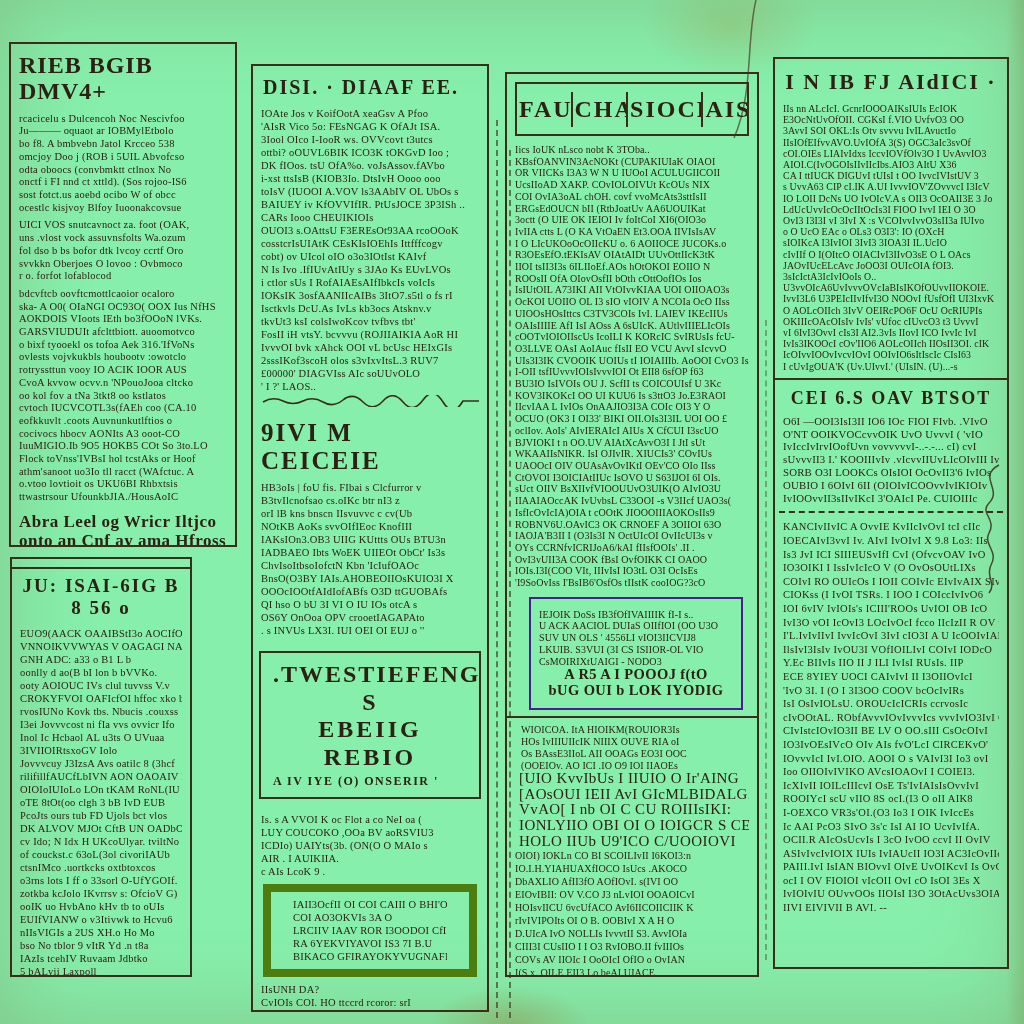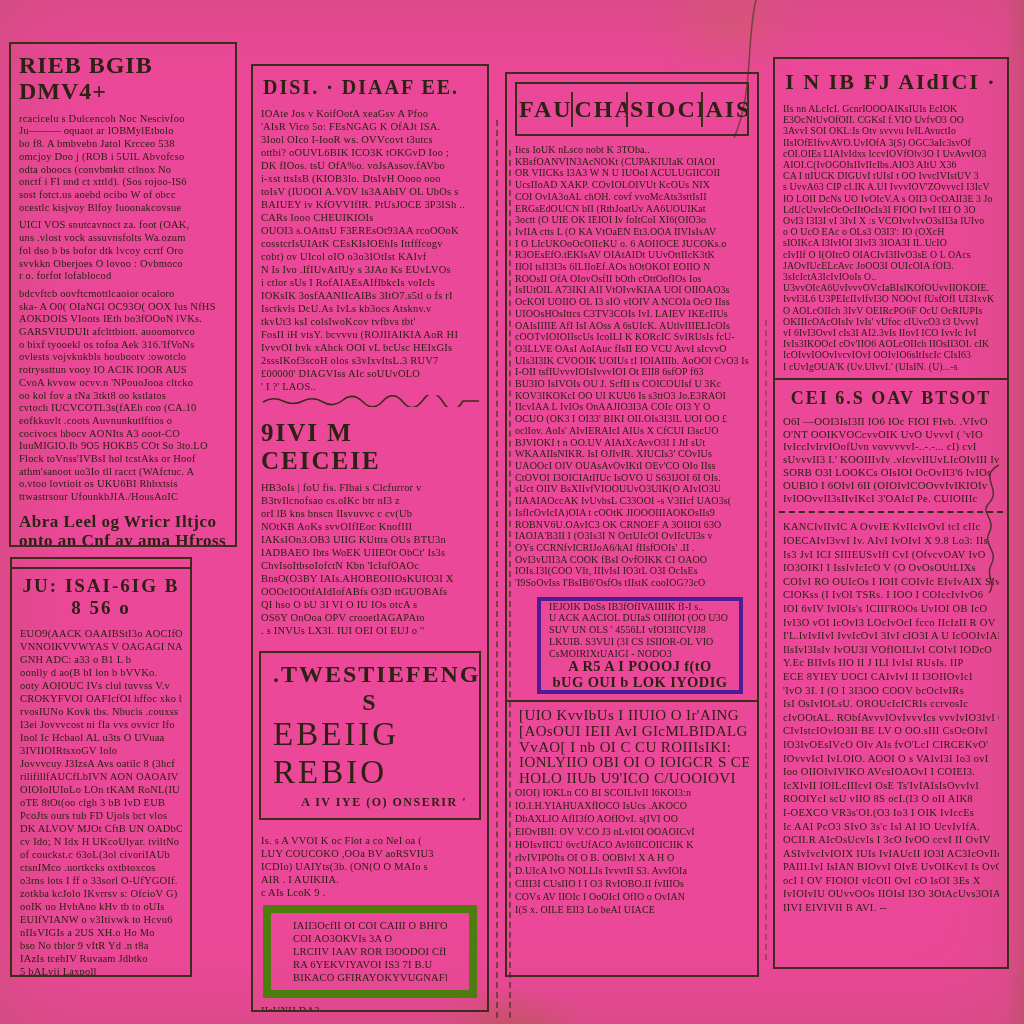--- a/index.html
+++ b/index.html
@@ -1,16 +1,16 @@
 <!DOCTYPE html>
 <html><head>
 <meta charset="utf-8">
 <style>
   html,body{margin:0;padding:0}
-  .page{position:relative;width:1024px;height:1024px;background:#ec4899;overflow:hidden;
+  .page{position:relative;width:1024px;height:1024px;background:#86efac;overflow:hidden;
         font-family:"Liberation Serif","DejaVu Serif",serif;color:#2d2114;
         box-shadow:inset 0 0 90px rgba(120,92,40,.28)}
   .abs{position:absolute;box-sizing:border-box}
   .box{border:2px solid #3b2d1a;overflow:hidden;padding:6px 8px}
   .stain{pointer-events:none}
   .crease{border-left:2px dashed rgba(70,52,28,.65)}
   .tl{white-space:nowrap;overflow:hidden}
   
   .hl1{font-weight:bold;font-size:24px;letter-spacing:1px;line-height:1.1;margin:2px 0 8px 0}
   .hl2{font-weight:bold;font-size:20px;letter-spacing:2px;margin:4px 0 8px 2px}
@@ -23,25 +23,25 @@
   .b2{font-size:10.5px;line-height:13px;letter-spacing:.2px}
   .b3{font-size:10px;line-height:11.7px;letter-spacing:.1px}
   .b4a{font-size:9.8px;line-height:11.2px;letter-spacing:.1px}
   .b4b{font-size:10.8px;line-height:12.8px;letter-spacing:.2px}
   .b4c{font-size:10.5px;line-height:13.6px;letter-spacing:.3px}
   .big3{font-size:14.5px;line-height:15.6px;font-weight:bold;letter-spacing:.4px}
   .para{margin-bottom:5px}
   .subhead{font-size:17px;line-height:19px;font-weight:bold;letter-spacing:.5px;margin-top:8px}
   .dbl-top{border-top:2px solid #3b2d1a;margin:2px -8px 6px -8px}
   .disp1{font-weight:bold;font-size:24px;letter-spacing:2px;text-align:center;line-height:1.15}
-  .disp2{font-weight:normal;font-size:33px;letter-spacing:3px;line-height:1.15}
-  .dispsub{font-size:12px;letter-spacing:1.5px;text-align:right;font-weight:bold;margin-top:3px}
+  .disp2{font-weight:bold;font-size:24px;letter-spacing:3px;text-align:center;line-height:1.15}
+  .dispsub{font-size:12px;letter-spacing:1.5px;text-align:left;font-weight:bold;margin-top:3px}
   .dispbox{border:2px solid #3b2d1a;margin:14px -2px;padding:8px 12px}
   .adbox{border:8px solid #4d7c0f;margin:6px 2px;padding:6px 22px}
-  .innerbox{border:4px solid #4c1d95;margin:8px 6px 6px 22px;padding:0 8px}
+  .innerbox{border:2px solid #4c1d95;margin:8px 6px 6px 14px;padding:10px 8px}
   .ctr{text-align:center}
   .rule{border-top:2px solid #3b2d1a;margin:6px -8px}
   .ruled{border-top:2px dashed #3b2d1a;margin:7px -4px}
   .banner{display:flex;border:2px solid #3b2d1a;margin:0 0 8px 0;height:50px;align-items:center}
   .bcell{font-weight:bold;font-size:24px;letter-spacing:2px;text-align:center;flex:1;
          border-right:2px solid #3b2d1a;padding:4px 2px;white-space:nowrap;overflow:hidden}
   .bcell:last-child{border-right:none}
 </style>
 </head>
 <body>
@@ -266,20 +266,26 @@
           <div class="tl">SUV UN OLS ' 4556LI vIOI3IICVIJ8</div>
           <div class="tl">LKUIB. S3VUI (3I CS ISIIOR-OL VIO</div>
           <div class="tl">CsMOIRIXtUAIGI - NODO3</div>
         </div>
       <div class="big3 ctr">
           <div class="tl">A R5 A I POOOJ f(tO</div>
           <div class="tl">bUG OUI b LOK IYODIG</div>
         </div>
     </div>
     <div class="rule"></div>
+    <div class="b3" style="padding-left:6px">
+        <div class="tl">WIOICOA. ItA HIOIKM(ROUIOR3Is</div>
+        <div class="tl">HOs IvIIIUIIcIK NIIIX OUVE RIA oI</div>
+        <div class="tl">Os BAssE3IIoL AII OOAGs EO3I OOC</div>
+        <div class="tl">(OOEIOv. AO ICI .IO O9 IOI IIAOEs</div>
+      </div>
     <div class="big3" style="padding-left:4px;font-weight:normal;font-size:15px">
         <div class="tl">[UIO KvvIbUs I IIUIO O Ir'AING</div>
         <div class="tl">[AOsOUI IEII AvI GIcMLBIDALG.</div>
         <div class="tl">VvAO[ I nb OI C CU ROIIIsIKI:</div>
         <div class="tl">IONLYIIO OBI OI O IOIGCR S CE/O</div>
         <div class="tl">HOLO IIUb U9'ICO C/UOOIOVI</div>
       </div>
     <div class="b3" style="line-height:13px">
         <div class="tl">OIOI) IOKLn CO BI SCOILIvII I6KOI3:n</div>
         <div class="tl">IO.I.H.YIAHUAXfIOCO IsUcs .AKOCO</div>

